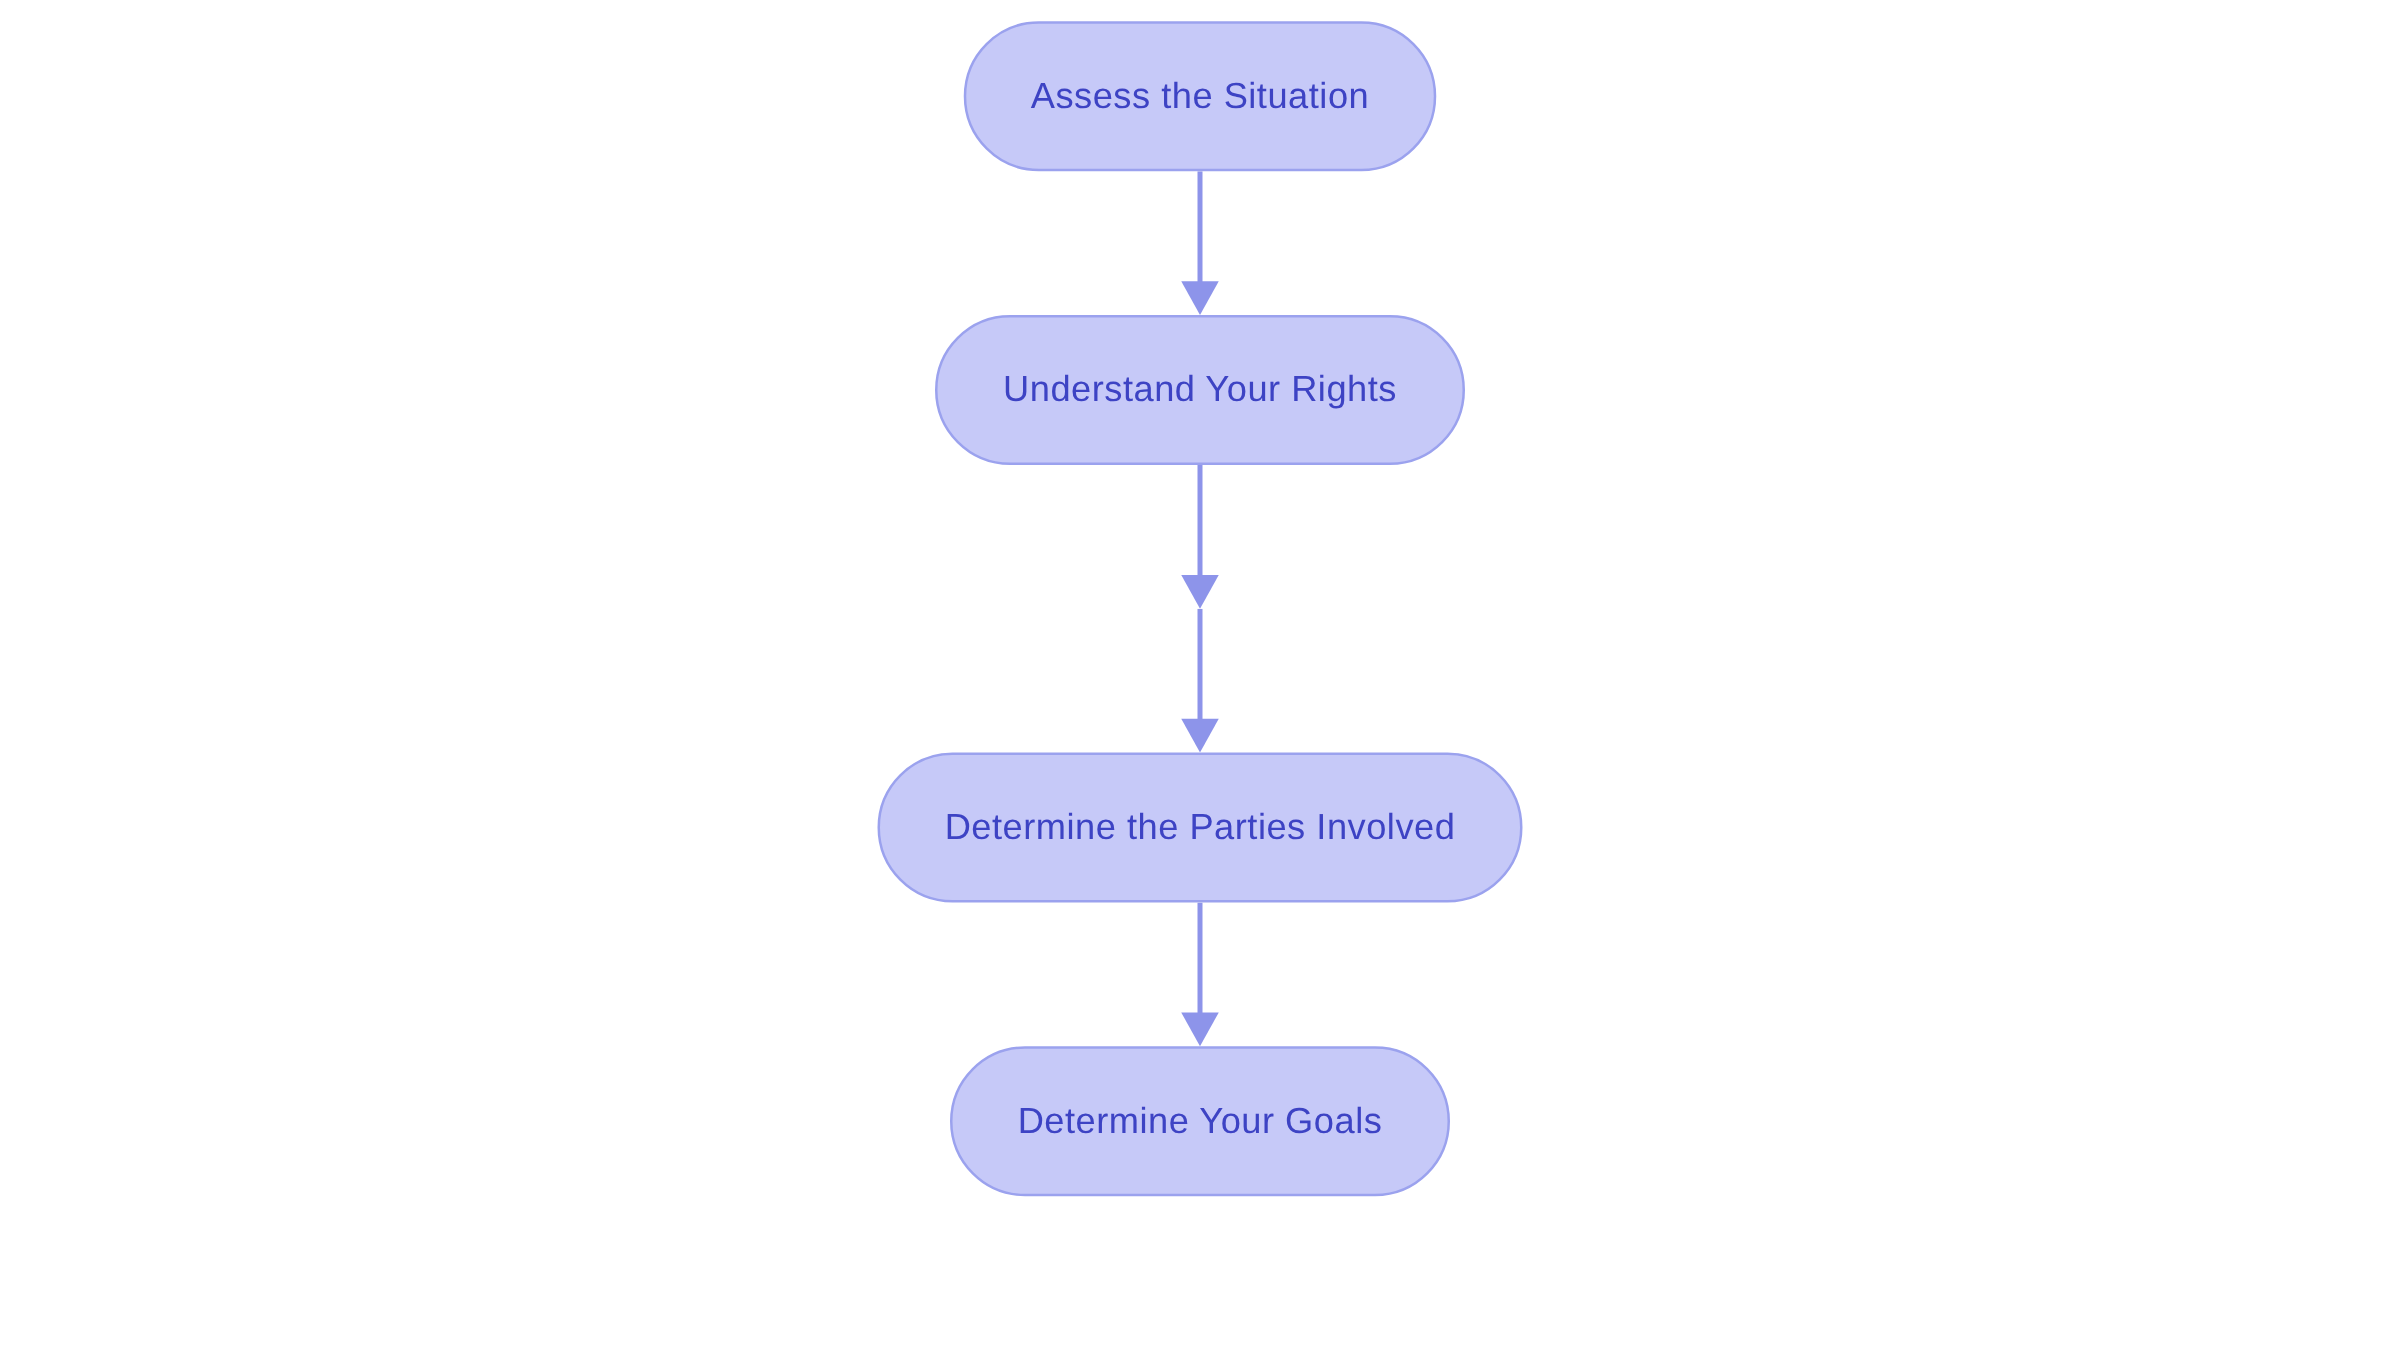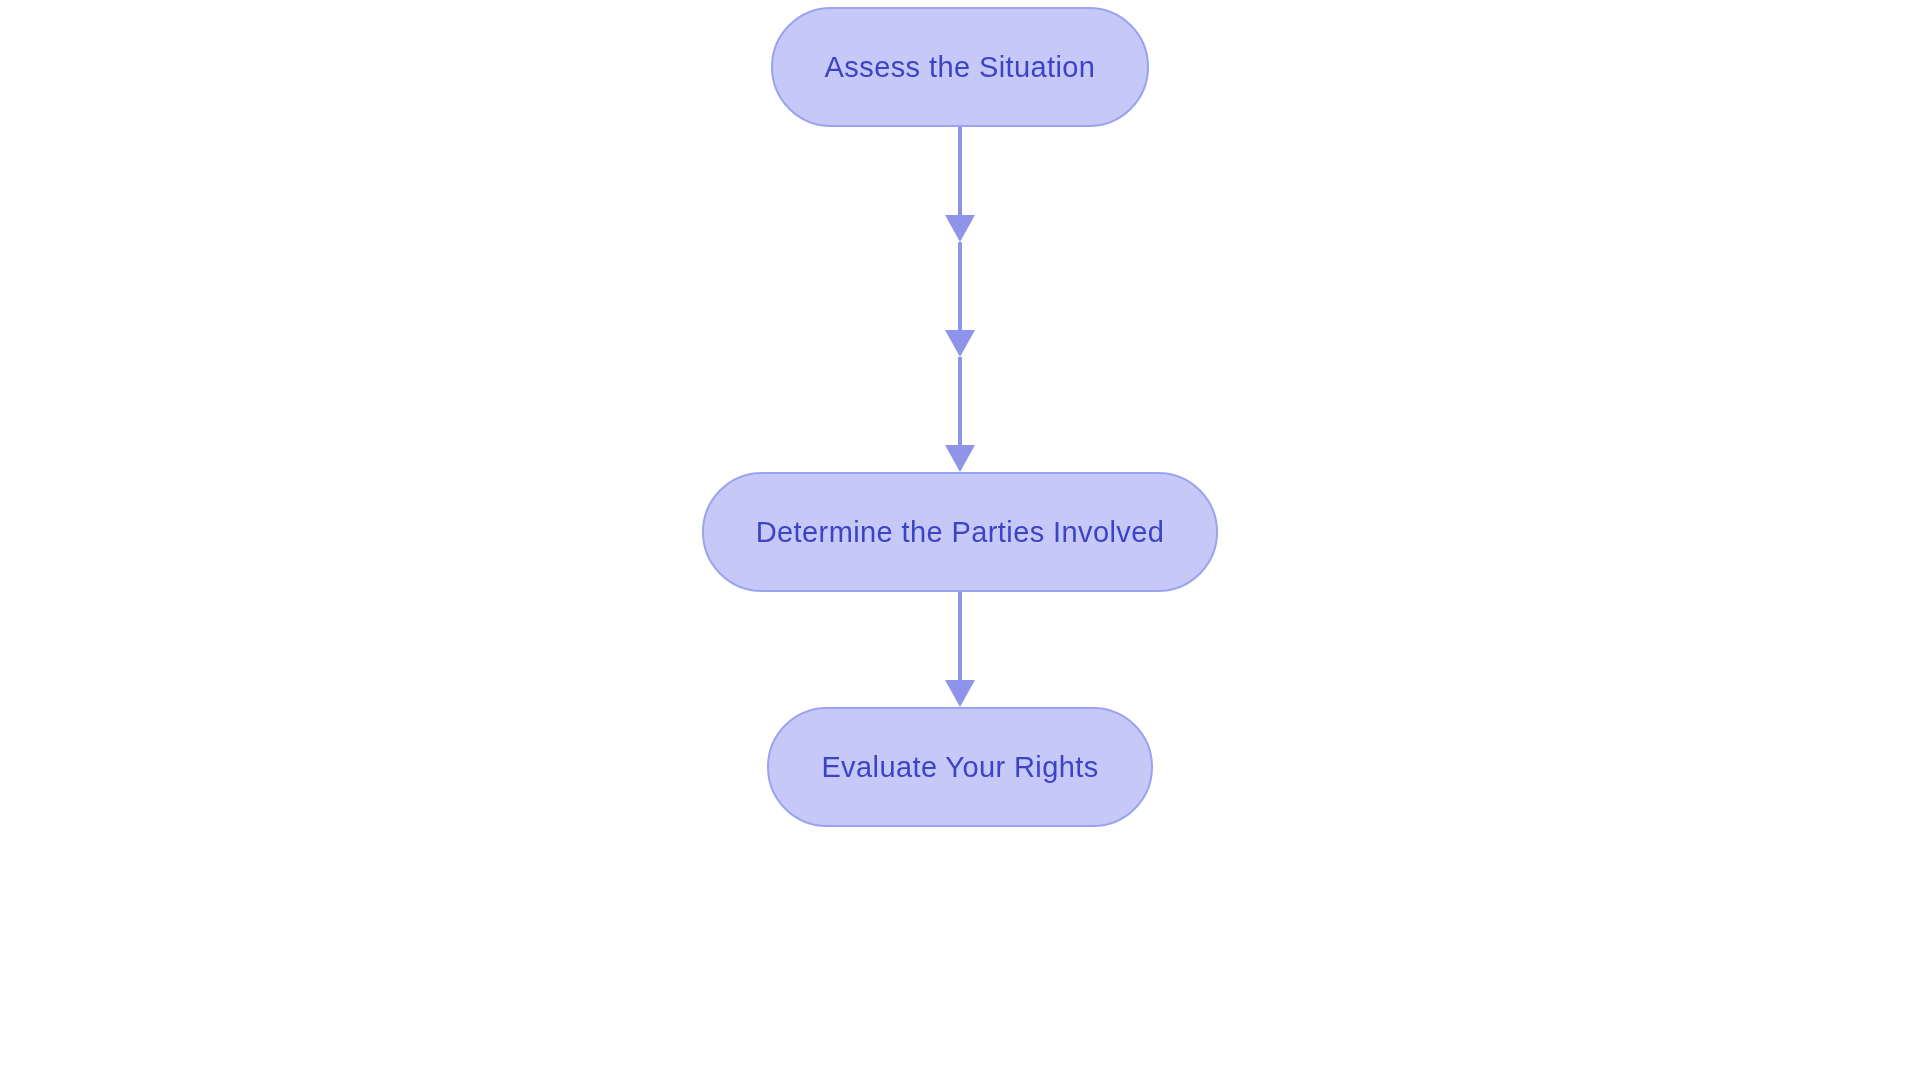--- a/index.html
+++ b/index.html
@@ -12,21 +12,21 @@
   * { margin: 0; padding: 0; box-sizing: border-box; }
   html, body {
     width: 1920px;
     height: 1083px;
     background: var(--bg);
     font-family: "Liberation Sans", "DejaVu Sans", sans-serif;
     overflow: hidden;
   }
   .flow {
     width: 1920px;
-    padding-top: 7px;
+    padding-top: 17px;
     display: flex;
     flex-direction: column;
     align-items: center;
   }
   .node {
     height: 120px;
     min-width: 360px;
     padding: 0 52px;
     display: flex;
     align-items: center;
@@ -54,34 +54,35 @@
 
 <div class="flow">
 
   <div class="node">Assess the Situation</div>
 
   <svg class="arrow" viewBox="0 0 40 115" aria-hidden="true">
     <rect class="stem" x="18" y="0" width="4" height="92"></rect>
     <polygon class="head" points="5,88 35,88 20,115"></polygon>
   </svg>
 
+  <div class="node">Understand Your Rights</div>
 
   <svg class="arrow" viewBox="0 0 40 115" aria-hidden="true">
     <rect class="stem" x="18" y="0" width="4" height="92"></rect>
     <polygon class="head" points="5,88 35,88 20,115"></polygon>
   </svg>
 
 
   <svg class="arrow" viewBox="0 0 40 115" aria-hidden="true">
     <rect class="stem" x="18" y="0" width="4" height="92"></rect>
     <polygon class="head" points="5,88 35,88 20,115"></polygon>
   </svg>
 
   <div class="node">Determine the Parties Involved</div>
 
   <svg class="arrow" viewBox="0 0 40 115" aria-hidden="true">
     <rect class="stem" x="18" y="0" width="4" height="92"></rect>
     <polygon class="head" points="5,88 35,88 20,115"></polygon>
   </svg>
 
-  <div class="node">Evaluate Your Rights</div>
+  <div class="node">Determine Your Goals</div>
 
 </div>
 
 </body></html>

